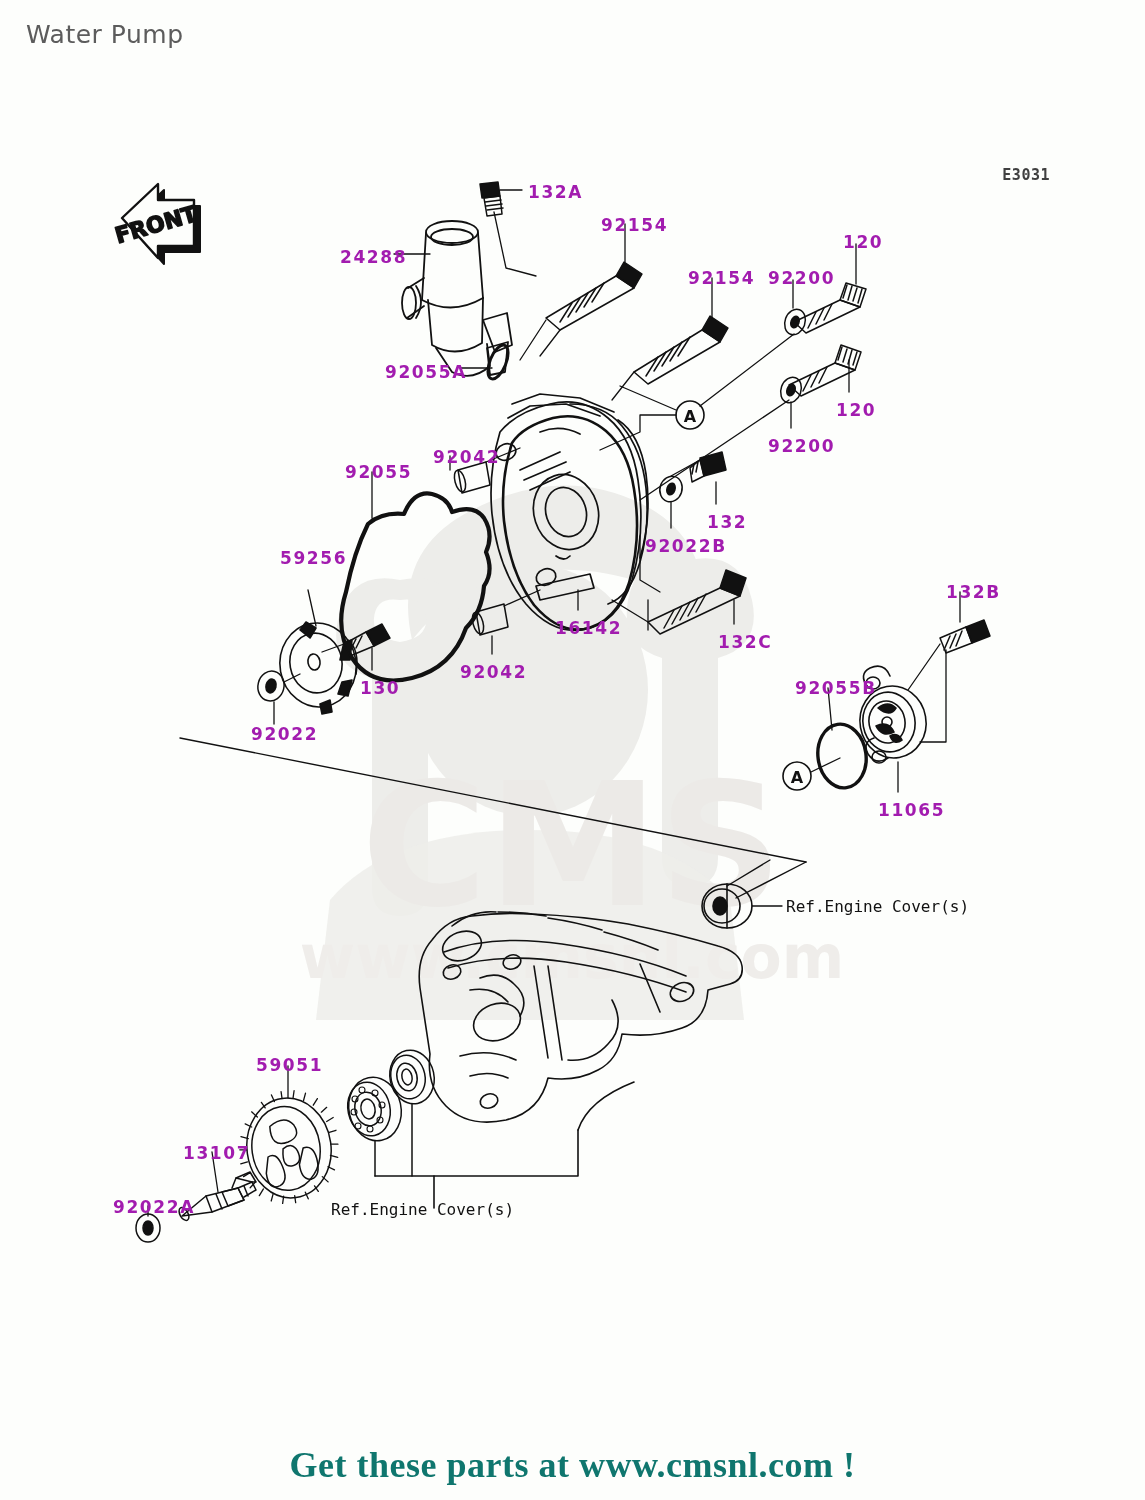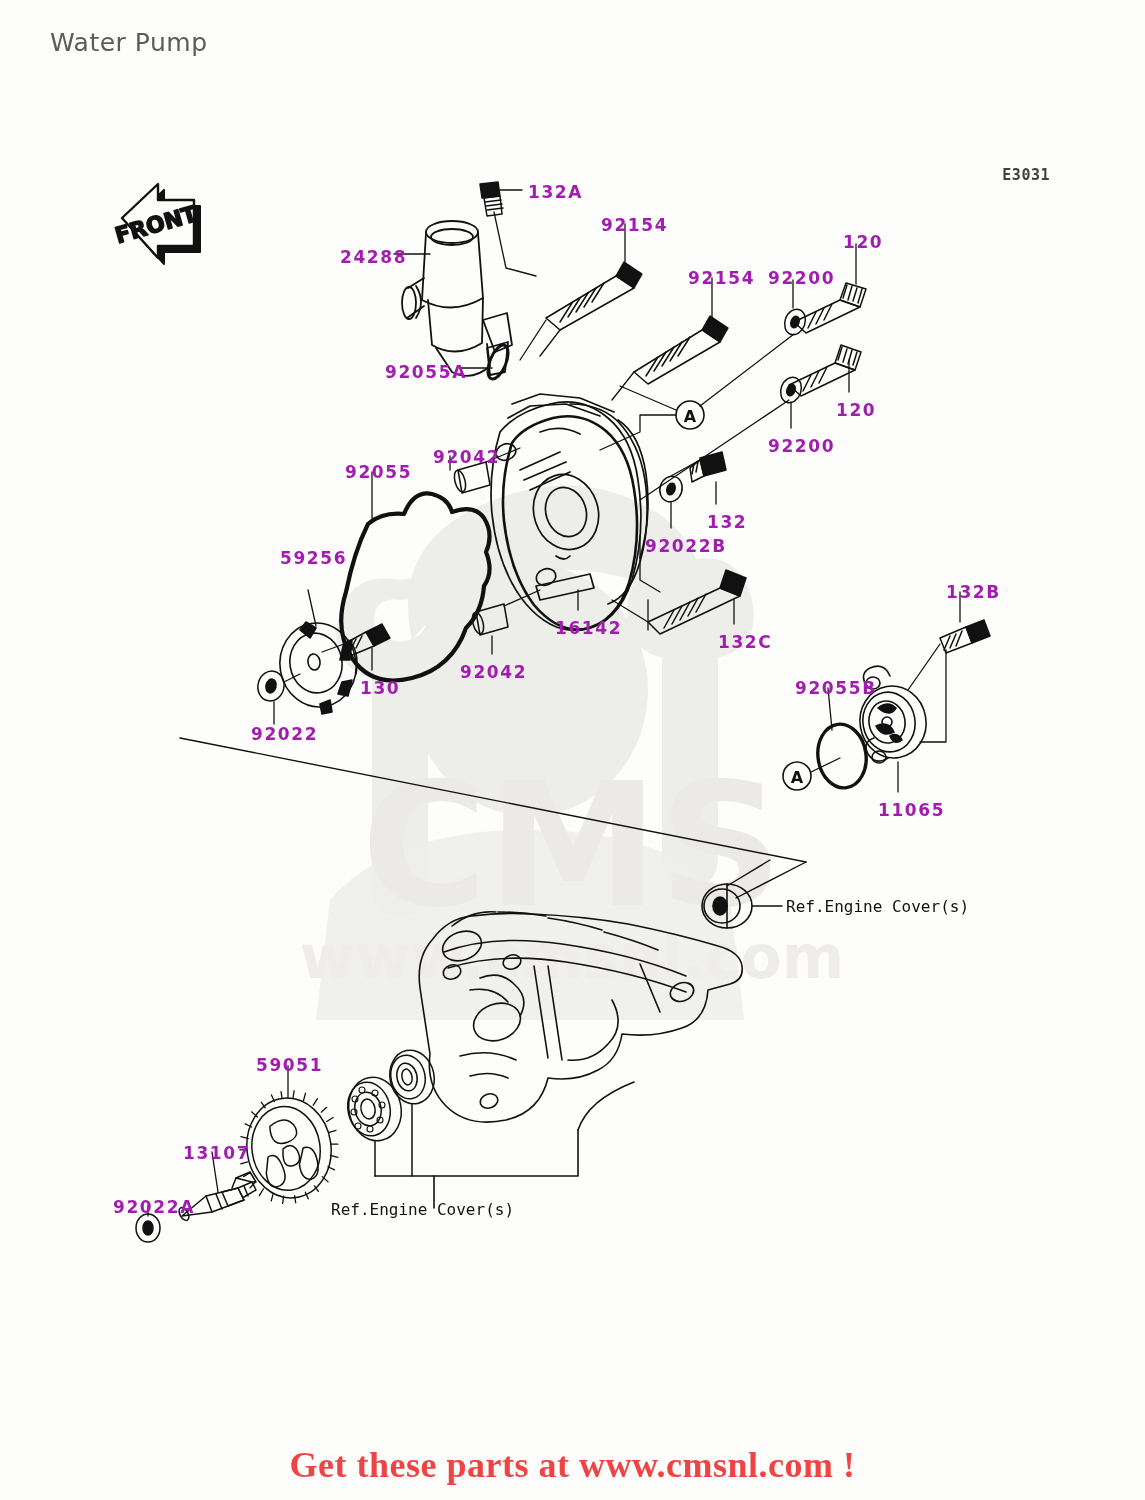--- a/index.html
+++ b/index.html
@@ -6,41 +6,40 @@
   body{
     width:1145px;height:1500px;
     background:#fdfefc;
     font-family:"Liberation Sans", sans-serif;
     overflow:hidden;
     position:relative;
   }
   #page{position:relative;width:1145px;height:1500px;overflow:hidden;}
 
   .page-title{
-    position:absolute;left:26px;top:28px;
+    position:absolute;left:26px;top:20px;
     font-size:25px;color:#5c5c5c;
     font-family:"DejaVu Sans", sans-serif;
     letter-spacing:0.5px;
     white-space:nowrap;
-    margin-left:24px;
   }
 
   .diagram-code{
     position:absolute;right:95px;top:166px;
     font-size:15px;font-weight:bold;color:#404040;
     font-family:"DejaVu Sans Mono", monospace;
     letter-spacing:0.5px;
   }
 
   .footer-cta{
     position:absolute;left:0;top:1444px;width:1145px;
     text-align:center;
     font-family:"Liberation Serif", serif;
     font-size:36px;font-weight:bold;
-    color:#ef4444;
+    color:#0f766e;
     letter-spacing:0.5px;
   }
 
   
   .lbl{
     position:absolute;
     font-family:"DejaVu Sans", sans-serif;
     font-size:17px;font-weight:bold;color:#a21caf;
     letter-spacing:1.6px;
     white-space:nowrap;

